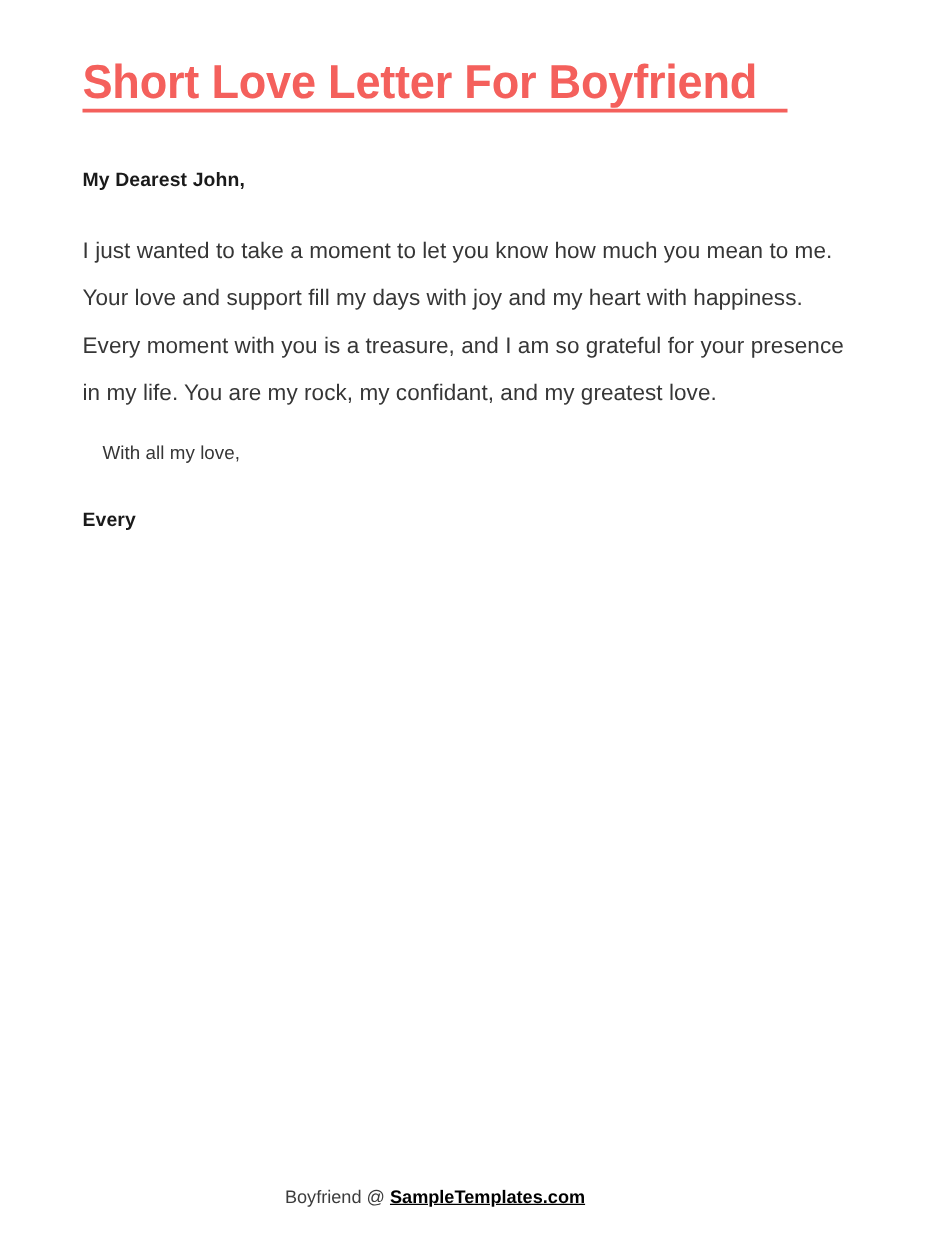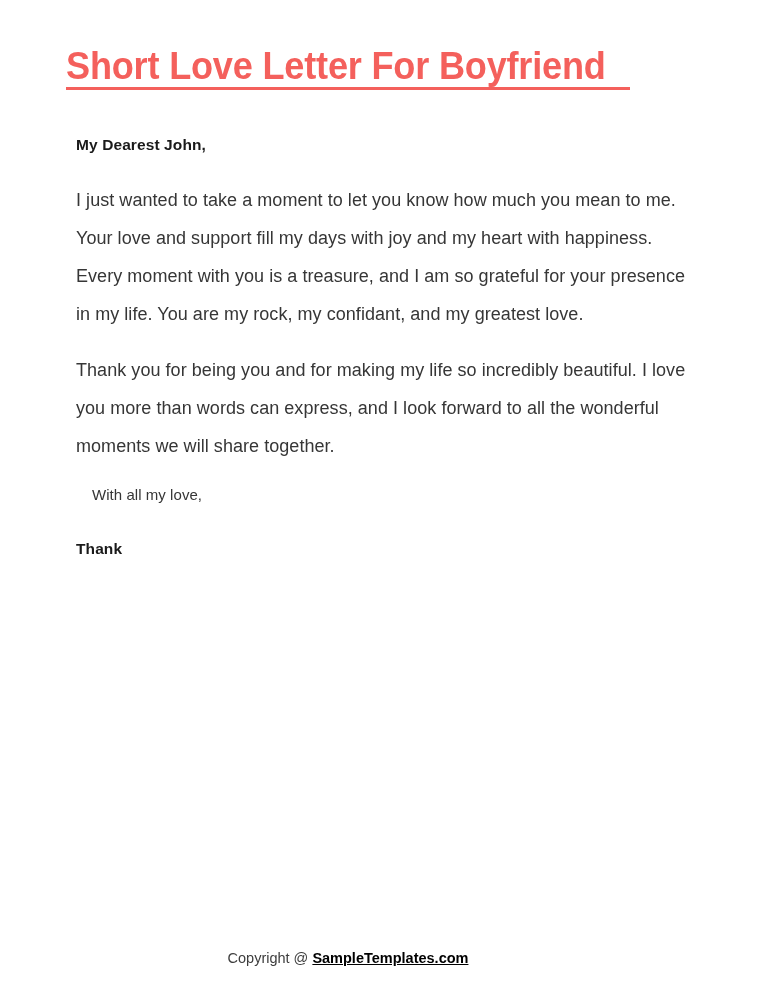--- a/index.html
+++ b/index.html
@@ -48,21 +48,21 @@
     left: 66px;
     top: 87px;
     width: 564px;
     height: 3px;
     background: #f4605c;
   }
 
   
   .letter {
     position: absolute;
-    left: 76px;
+    left: 66px;
     top: 133px;
     width: 614px;
   }
 
   .salutation {
     margin: 0 0 24px 0;
     font-size: 15.5px;
     line-height: 24px;
     font-weight: bold;
     color: #1a1a1a;
@@ -130,25 +130,24 @@
 
   <h1 class="doc-title">Short Love Letter For Boyfriend</h1>
   <div class="doc-title-underline"></div>
 
   <div class="letter">
 
     <p class="salutation">My Dearest John,</p>
 
     <p class="body-para">I just wanted to take a moment to let you know how much you mean to me. Your love and support fill my days with joy and my heart with happiness. Every moment with you is a treasure, and I am so grateful for your presence in my life. You are my rock, my confidant, and my greatest love.</p>
 
-    <p class="body-para">Thank you for being you and for making my life so incredibly beautiful. I love you more than words can express, and I look forward to all the wonderful moments we will share together.</p>
 
     <p class="closing">With all my love,</p>
 
-    <p class="signature">Thank</p>
+    <p class="signature">Every</p>
 
   </div>
 
   <div class="footer">
-    <span class="footer-copyright">Copyright @ </span><a class="footer-link" href="#">SampleTemplates.com</a>
+    <span class="footer-copyright">Boyfriend @ </span><a class="footer-link" href="#">SampleTemplates.com</a>
   </div>
 
 </div>
 
 </body></html>

